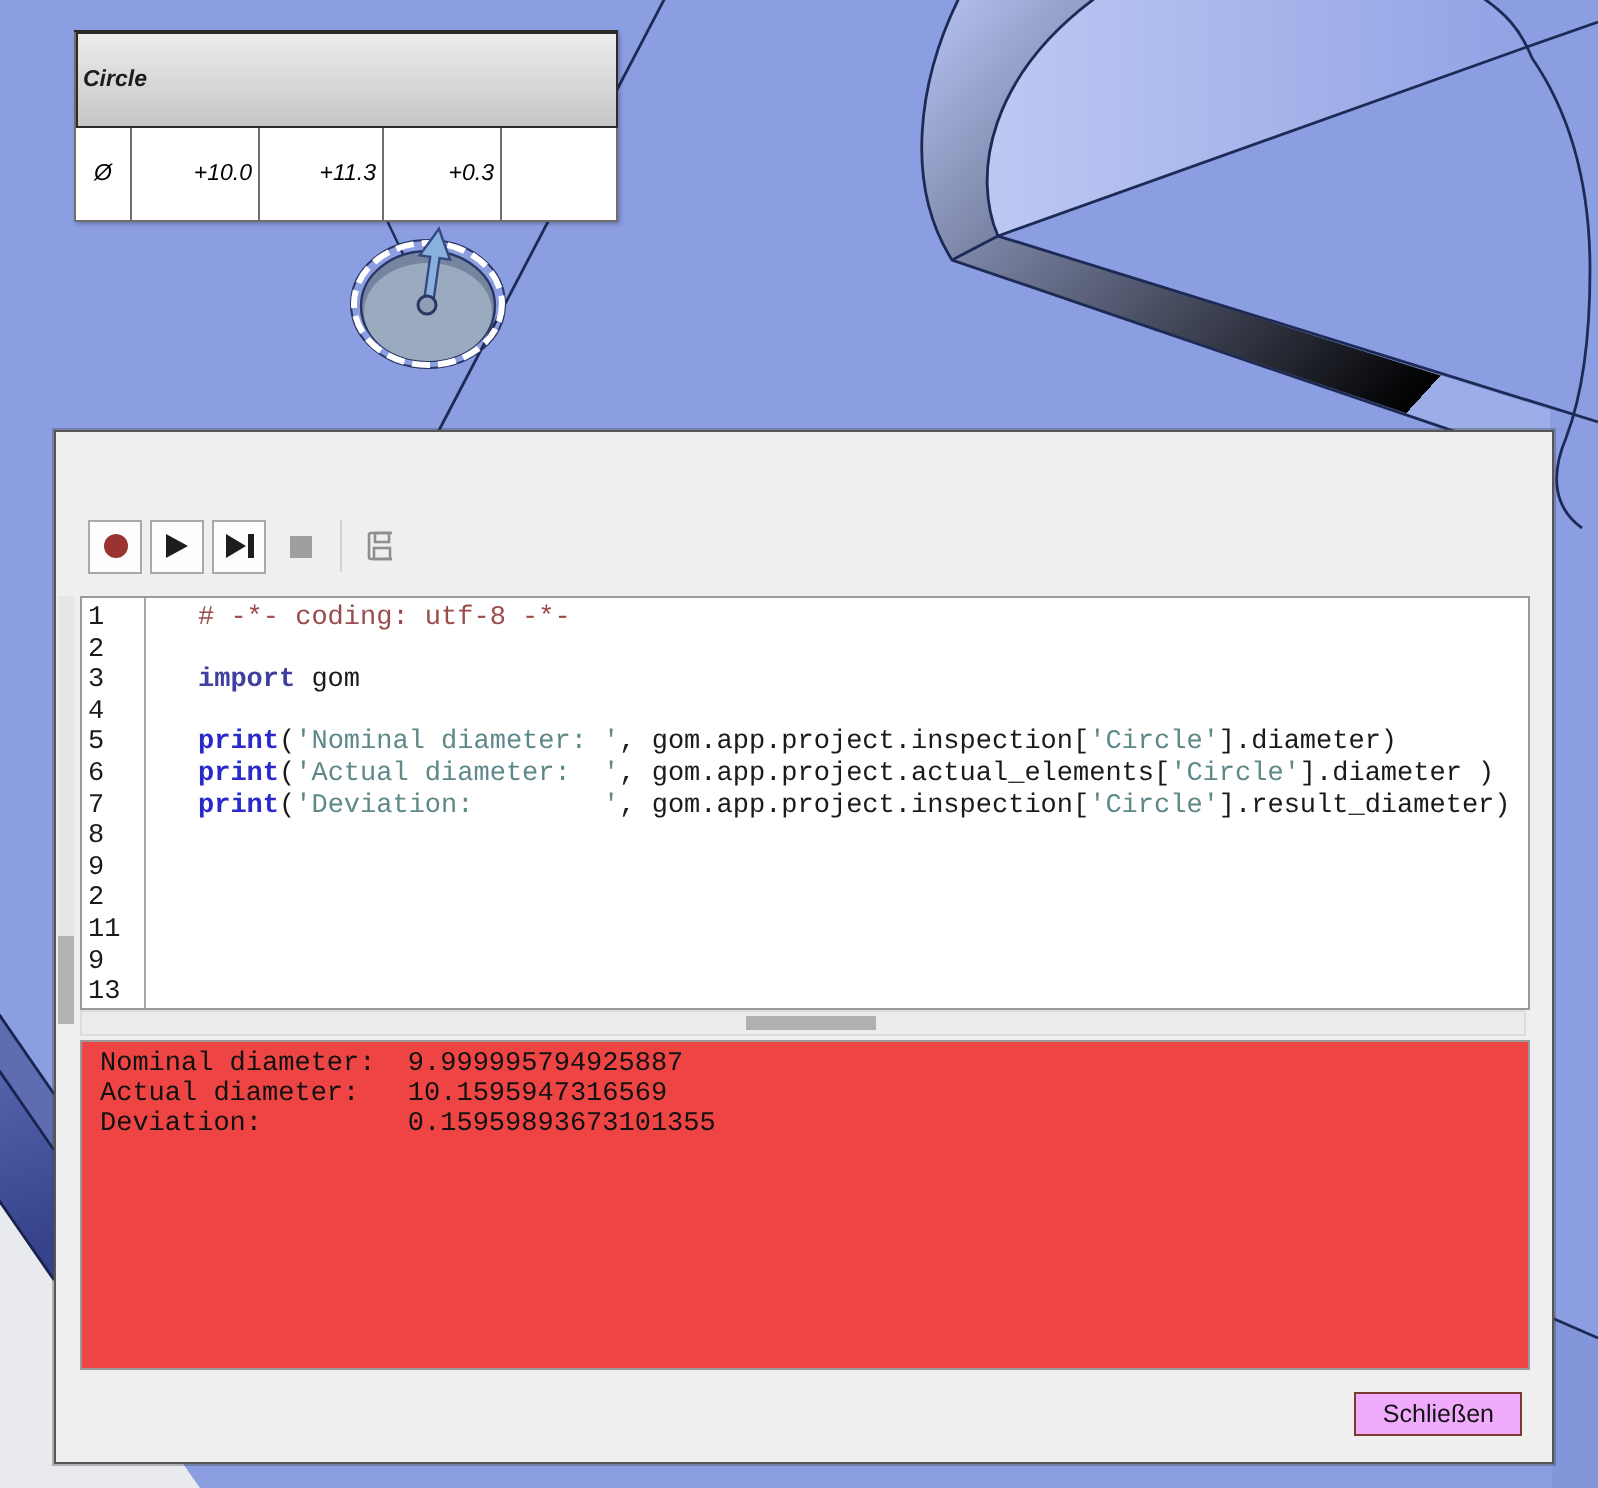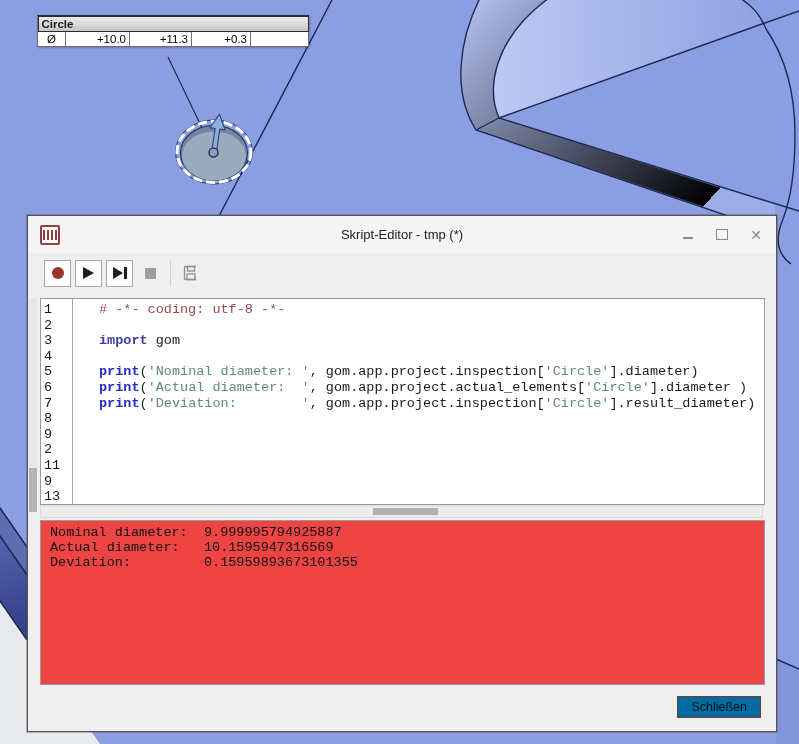--- a/index.html
+++ b/index.html
@@ -7,21 +7,21 @@
        font-family:"Liberation Sans",sans-serif;background:#8c9ee2;}
   .stage{position:absolute;inset:0;width:799px;height:744px;}
 
   
   svg.scene{position:absolute;left:0;top:0;z-index:0;}
 
   
   .meas-label{position:absolute;left:37px;top:15px;z-index:2;
     border-collapse:collapse;background:#fff;border:1px solid #2b2b2b;
     font-size:11.5px;color:#000;box-shadow:1px 1px 2px rgba(0,0,0,.25);}
-  .meas-label td,.meas-label th{border:1px solid #6e6e6e;padding:0 3px;height:14px;line-height:14px;white-space:nowrap;}
+  .meas-label td,.meas-label th{border:1px solid #6e6e6e;padding:16px 3px;height:14px;line-height:14px;white-space:nowrap;font-style:italic;}
   .meas-label th.title{background:linear-gradient(#ececec,#c6c6c6);text-align:left;font-weight:bold;font-size:11.5px;border:1px solid #2b2b2b;}
   .num{text-align:right;margin-top:11px;}
   .ctr{text-align:center;}
   .ring-icon{display:inline-block;width:7px;height:7px;border:2px solid #4a6da8;border-radius:50%;vertical-align:middle;}
 
   
   .dialog{position:absolute;left:27px;top:215px;width:748px;height:515px;z-index:3;
     background:#efefef;border:1px solid #565656;box-shadow:0 0 0 1px rgba(70,70,70,.35);}
   .titlebar{position:absolute;left:0;top:0;right:0;height:37px;background:#f4f4f4;}
   .app-icon{position:absolute;left:12px;top:9px;width:16px;height:16px;border:2px solid #8f3f3f;border-radius:2px;
@@ -60,21 +60,21 @@
   .tok-kw{color:var(--keyword,#3f3f9f);font-weight:bold;}
   .tok-fn{color:var(--function,#2929cc);font-weight:bold;}
   .tok-str{color:var(--string,#5f8888);}
 
   .hscroll{position:absolute;left:12px;top:289px;width:723px;height:13px;background:#ececec;border:1px solid #dcdcdc;box-sizing:border-box;}
   .hthumb{position:absolute;left:332px;top:2px;width:65px;height:7px;background:#b0b0b0;}
 
   .console{position:absolute;left:12px;top:304px;width:723px;height:163px;background:#ef4444;border:1px solid #9a9a9a;overflow:hidden;}
   .console pre{margin:0;padding:4px 0 0 9px;font-family:"Liberation Mono",monospace;font-size:13.5px;line-height:15.2px;color:#111;}
 
-  .close-btn{position:absolute;right:15px;bottom:13px;padding:3px 13px;background:#0369a1;
+  .close-btn{position:absolute;right:15px;bottom:13px;padding:3px 13px;background:#f0abfc;
     border:1px solid var(--accent_border,#7c3a2d);font-family:"Liberation Sans",sans-serif;font-size:12.5px;color:#111;}
 </style>
 </head>
 <body>
 
 <div class="stage">
 
   <svg class="scene" width="799" height="744" viewBox="0 0 799 744">
     <defs>
       <linearGradient id="pocketGrad" x1="500" y1="60" x2="750" y2="60" gradientUnits="userSpaceOnUse">
@@ -156,40 +156,20 @@
       <td class="num">+10.0</td>
       <td class="num">+11.3</td>
       <td class="num">+0.3</td>
       <td></td>
     </tr>
   </tbody>
     </table>
 
   <div class="dialog">
 
-    <div class="titlebar">
-      <span class="app-icon">
-          <i></i>
-          <i></i>
-          <i></i>
-          <i></i>
-        </span>
-      <div class="title">Skript-Editor - tmp (*)</div>
-      <div class="win-controls" id="win-controls">
-          <span class="win-btn">
-            <span class="g-min"></span>
-          </span>
-          <span class="win-btn">
-            <span class="g-max"></span>
-          </span>
-          <span class="win-btn">
-            <span class="g-close">✕</span>
-          </span>
-        </div>
-    </div>
 
     <div class="toolbar" id="toolbar">
         <button class="tbtn">
           <span class="i-record"></span>
         </button>
         <button class="tbtn">
           <span class="i-play"></span>
         </button>
         <button class="tbtn">
           <span class="i-step">

